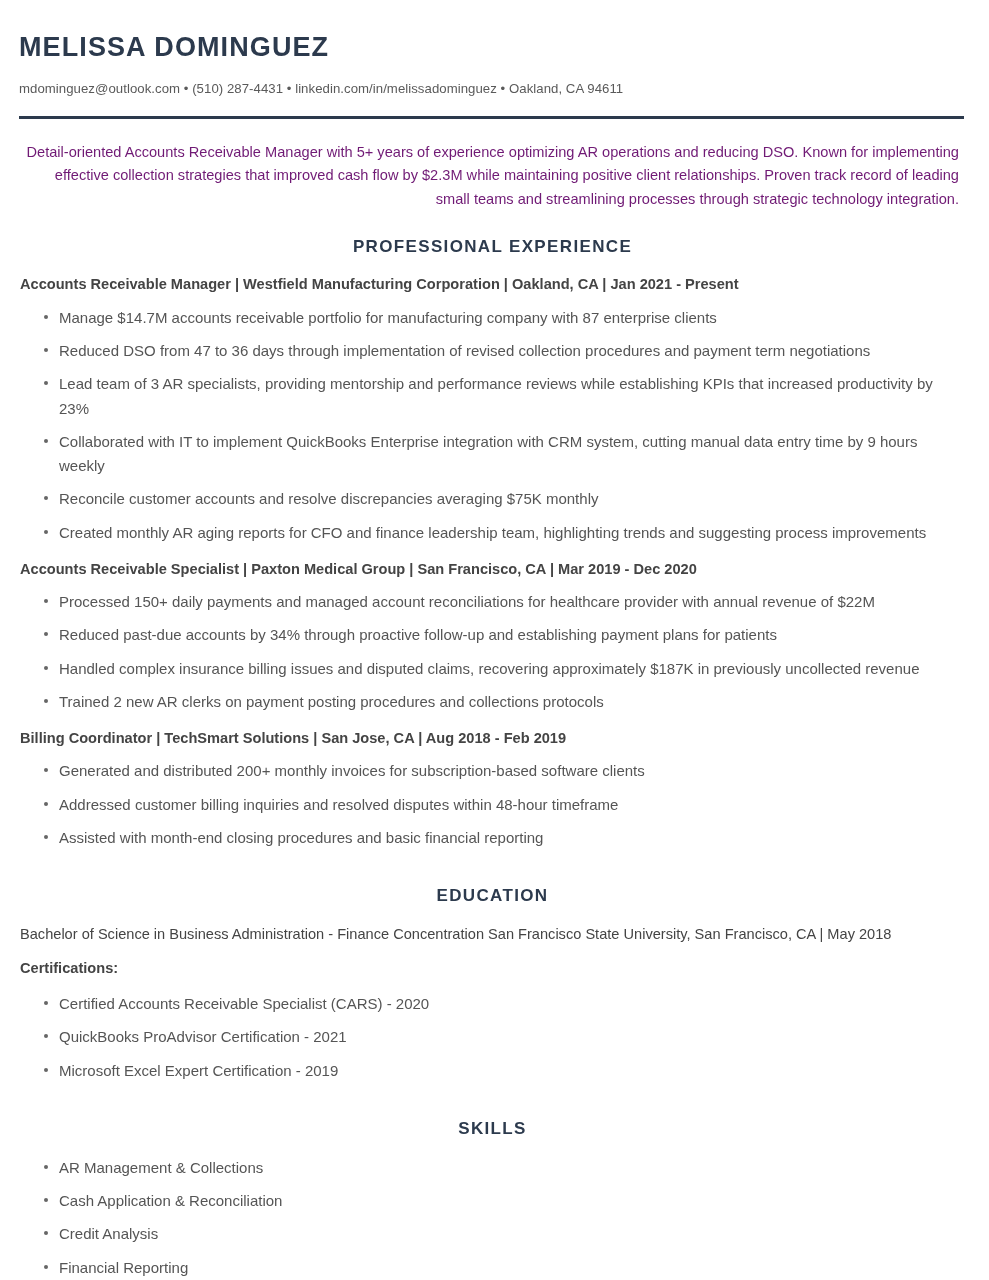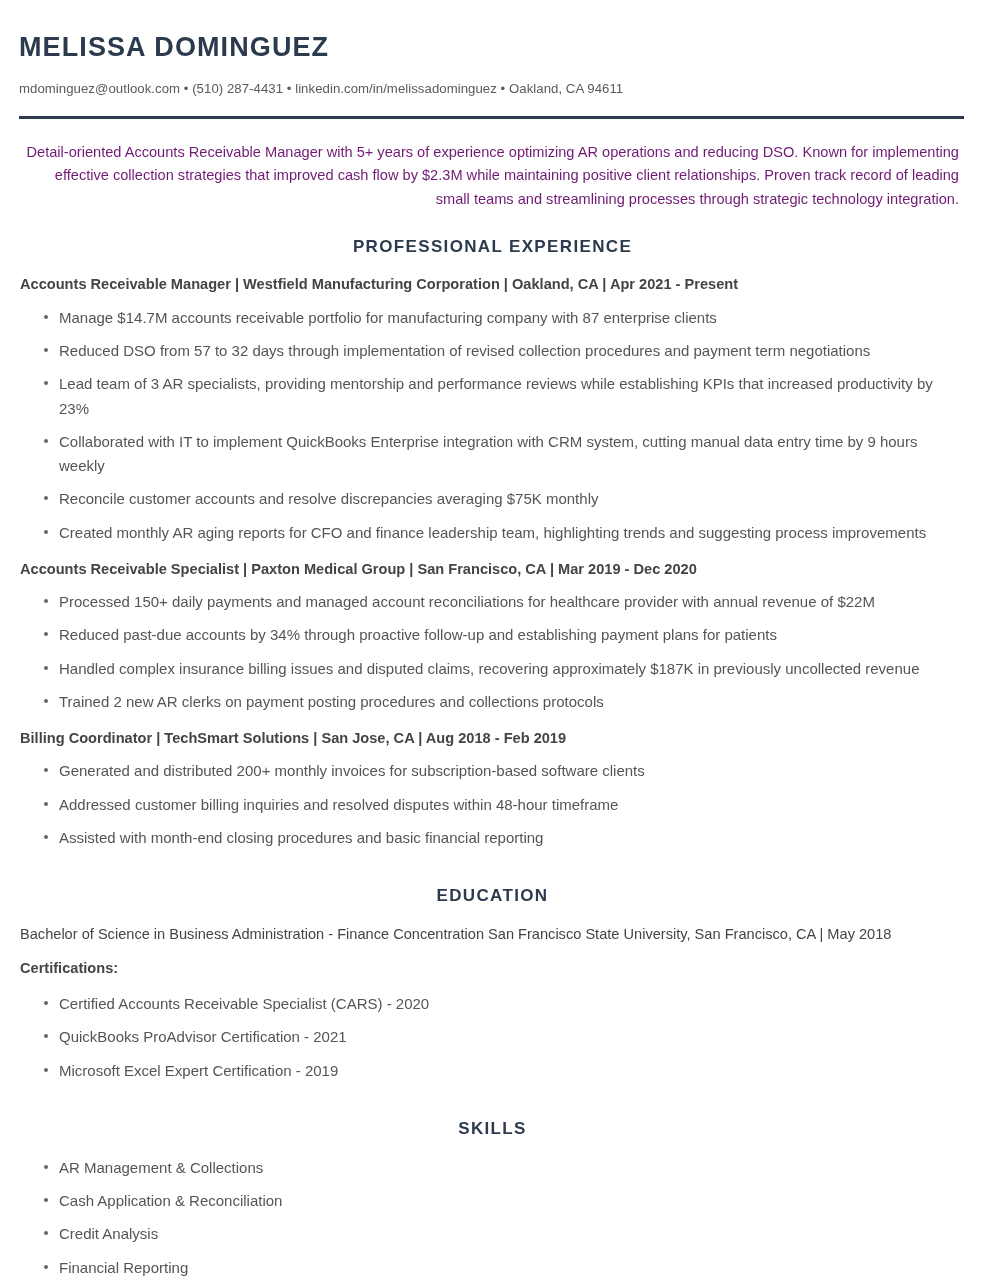--- a/index.html
+++ b/index.html
@@ -122,24 +122,24 @@
   <h1 class="name">MELISSA DOMINGUEZ</h1>
   <div class="contact">mdominguez@outlook.com • (510) 287-4431 • linkedin.com/in/melissadominguez • Oakland, CA 94611</div>
   <div class="rule"></div>
 
   <p class="summary">Detail-oriented Accounts Receivable Manager with 5+ years of experience optimizing AR operations and reducing DSO. Known for implementing effective collection strategies that improved cash flow by $2.3M while maintaining positive client relationships. Proven track record of leading small teams and streamlining processes through strategic technology integration.</p>
 
   <div class="section">
     <div class="section-title">PROFESSIONAL EXPERIENCE</div>
 
     <div class="entry">
-      <div class="entry-title">Accounts Receivable Manager | Westfield Manufacturing Corporation | Oakland, CA | Apr 2021 - Present</div>
+      <div class="entry-title">Accounts Receivable Manager | Westfield Manufacturing Corporation | Oakland, CA | Jan 2021 - Present</div>
       <ul class="bullets">
         <li>Manage $14.7M accounts receivable portfolio for manufacturing company with 87 enterprise clients</li>
-        <li>Reduced DSO from 57 to 32 days through implementation of revised collection procedures and payment term negotiations</li>
+        <li>Reduced DSO from 47 to 36 days through implementation of revised collection procedures and payment term negotiations</li>
         <li>Lead team of 3 AR specialists, providing mentorship and performance reviews while establishing KPIs that increased productivity by 23%</li>
         <li>Collaborated with IT to implement QuickBooks Enterprise integration with CRM system, cutting manual data entry time by 9 hours weekly</li>
         <li>Reconcile customer accounts and resolve discrepancies averaging $75K monthly</li>
         <li>Created monthly AR aging reports for CFO and finance leadership team, highlighting trends and suggesting process improvements</li>
       </ul>
     </div>
 
     <div class="entry">
       <div class="entry-title">Accounts Receivable Specialist | Paxton Medical Group | San Francisco, CA | Mar 2019 - Dec 2020</div>
       <ul class="bullets">

